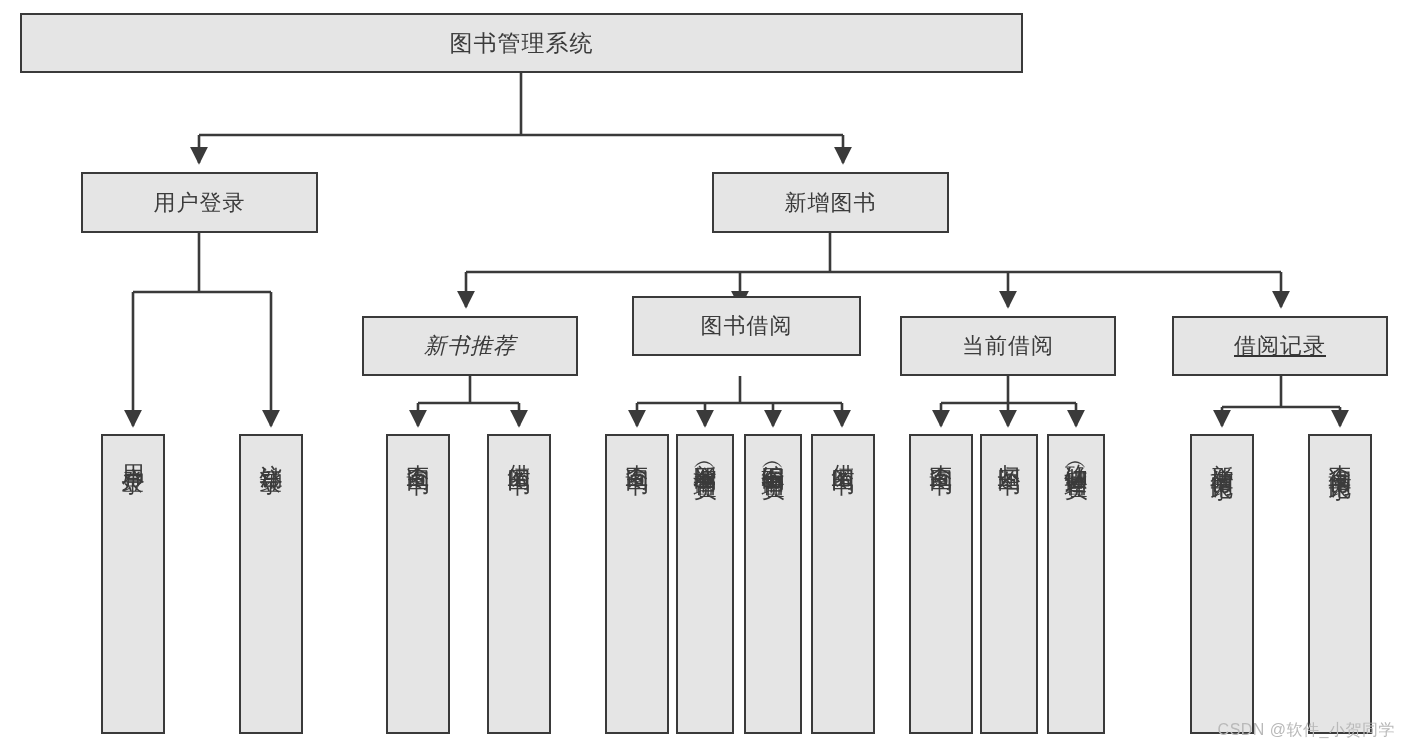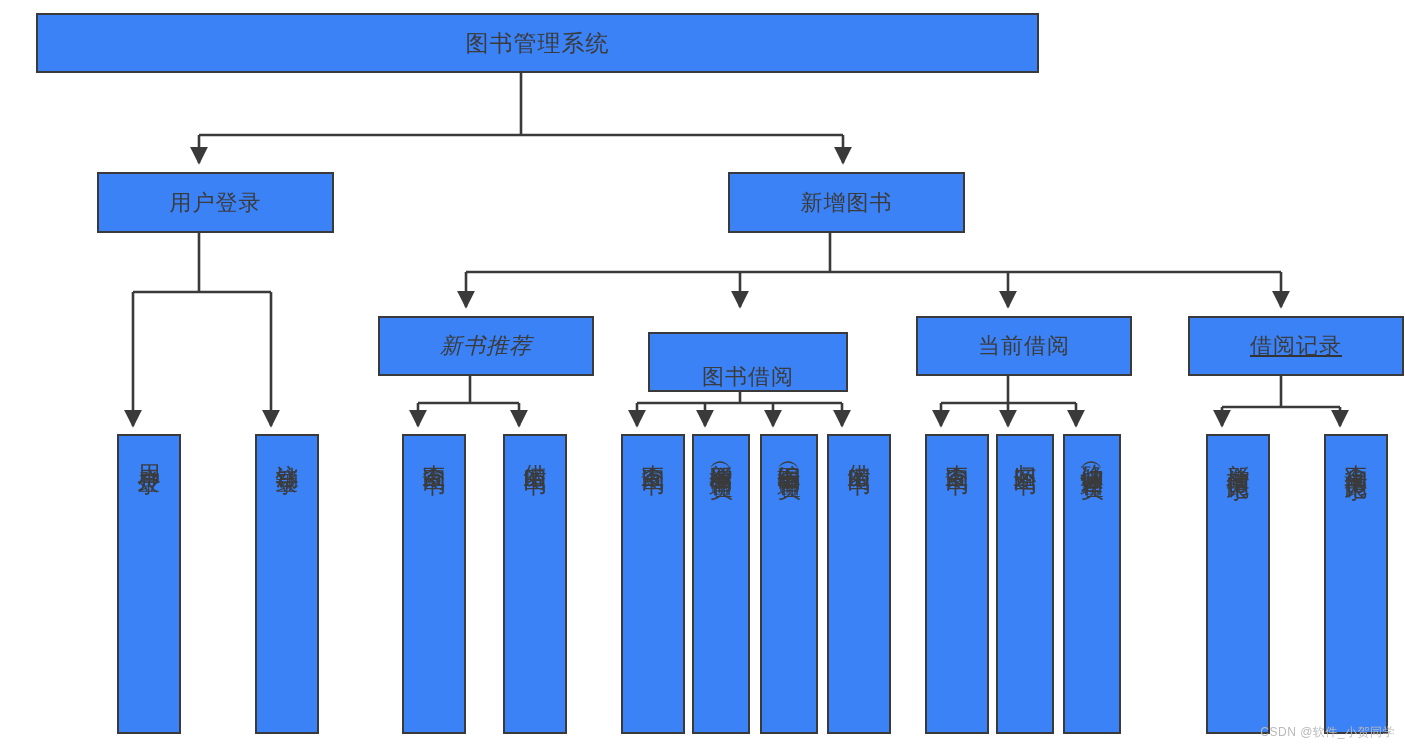--- a/index.html
+++ b/index.html
@@ -17,26 +17,25 @@
   #wires{
     position:absolute;
     left:0; top:0;
     width:1405px; height:747px;
     pointer-events:none;
   }
   .node{
     position:absolute;
     box-sizing:border-box;
     border:2.5px solid #3a3a3a;
-    background:#3b82f6;
+    background:#e5e5e5;
     display:flex;
     align-items:center;
     justify-content:center;
     z-index:2;
-    margin-left:16px;
   }
   .node .label{
     font-size:22px;
     line-height:1.25;
     color:#3b3b3b;
     letter-spacing:1px;
     white-space:nowrap;
   }
   .node.root .label{font-size:23px;}
   .node.leaf{
@@ -53,21 +52,21 @@
     white-space:normal;
     text-align:left;
   }
   .node.leaf.tall .label{
     letter-spacing:2px;
   }
   .watermark{
     position:absolute;
     right:10px;
     bottom:6px;
-    font-size:12px;
+    font-size:16px;
     color:#b9b9b9;
     letter-spacing:0.5px;
     z-index:5;
     white-space:nowrap;
   }
 </style>
 </head>
 <body>
 
 <div id="stage">
@@ -129,21 +128,21 @@
   <div class="node" style="left:81px; top:172px; width:237px; height:61px;">
     <span class="label">用户登录</span>
   </div>
   <div class="node" style="left:712px; top:172px; width:237px; height:61px;">
     <span class="label">新增图书</span>
   </div>
 
   <div class="node" style="left:362px; top:316px; width:216px; height:60px;font-style:italic;">
     <span class="label">新书推荐</span>
   </div>
-  <div class="node" style="left:632px; top:332px; width:200px; height:60px;align-items:flex-end;">
+  <div class="node" style="left:632px; top:296px; width:229px; height:60px;">
     <span class="label">图书借阅</span>
   </div>
   <div class="node" style="left:900px; top:316px; width:216px; height:60px;">
     <span class="label">当前借阅</span>
   </div>
   <div class="node" style="left:1172px; top:316px; width:216px; height:60px;text-decoration:underline;">
     <span class="label">借阅记录</span>
   </div>
 
   <div class="node leaf" style="left:101px; top:434px; width:64px; height:300px;">

